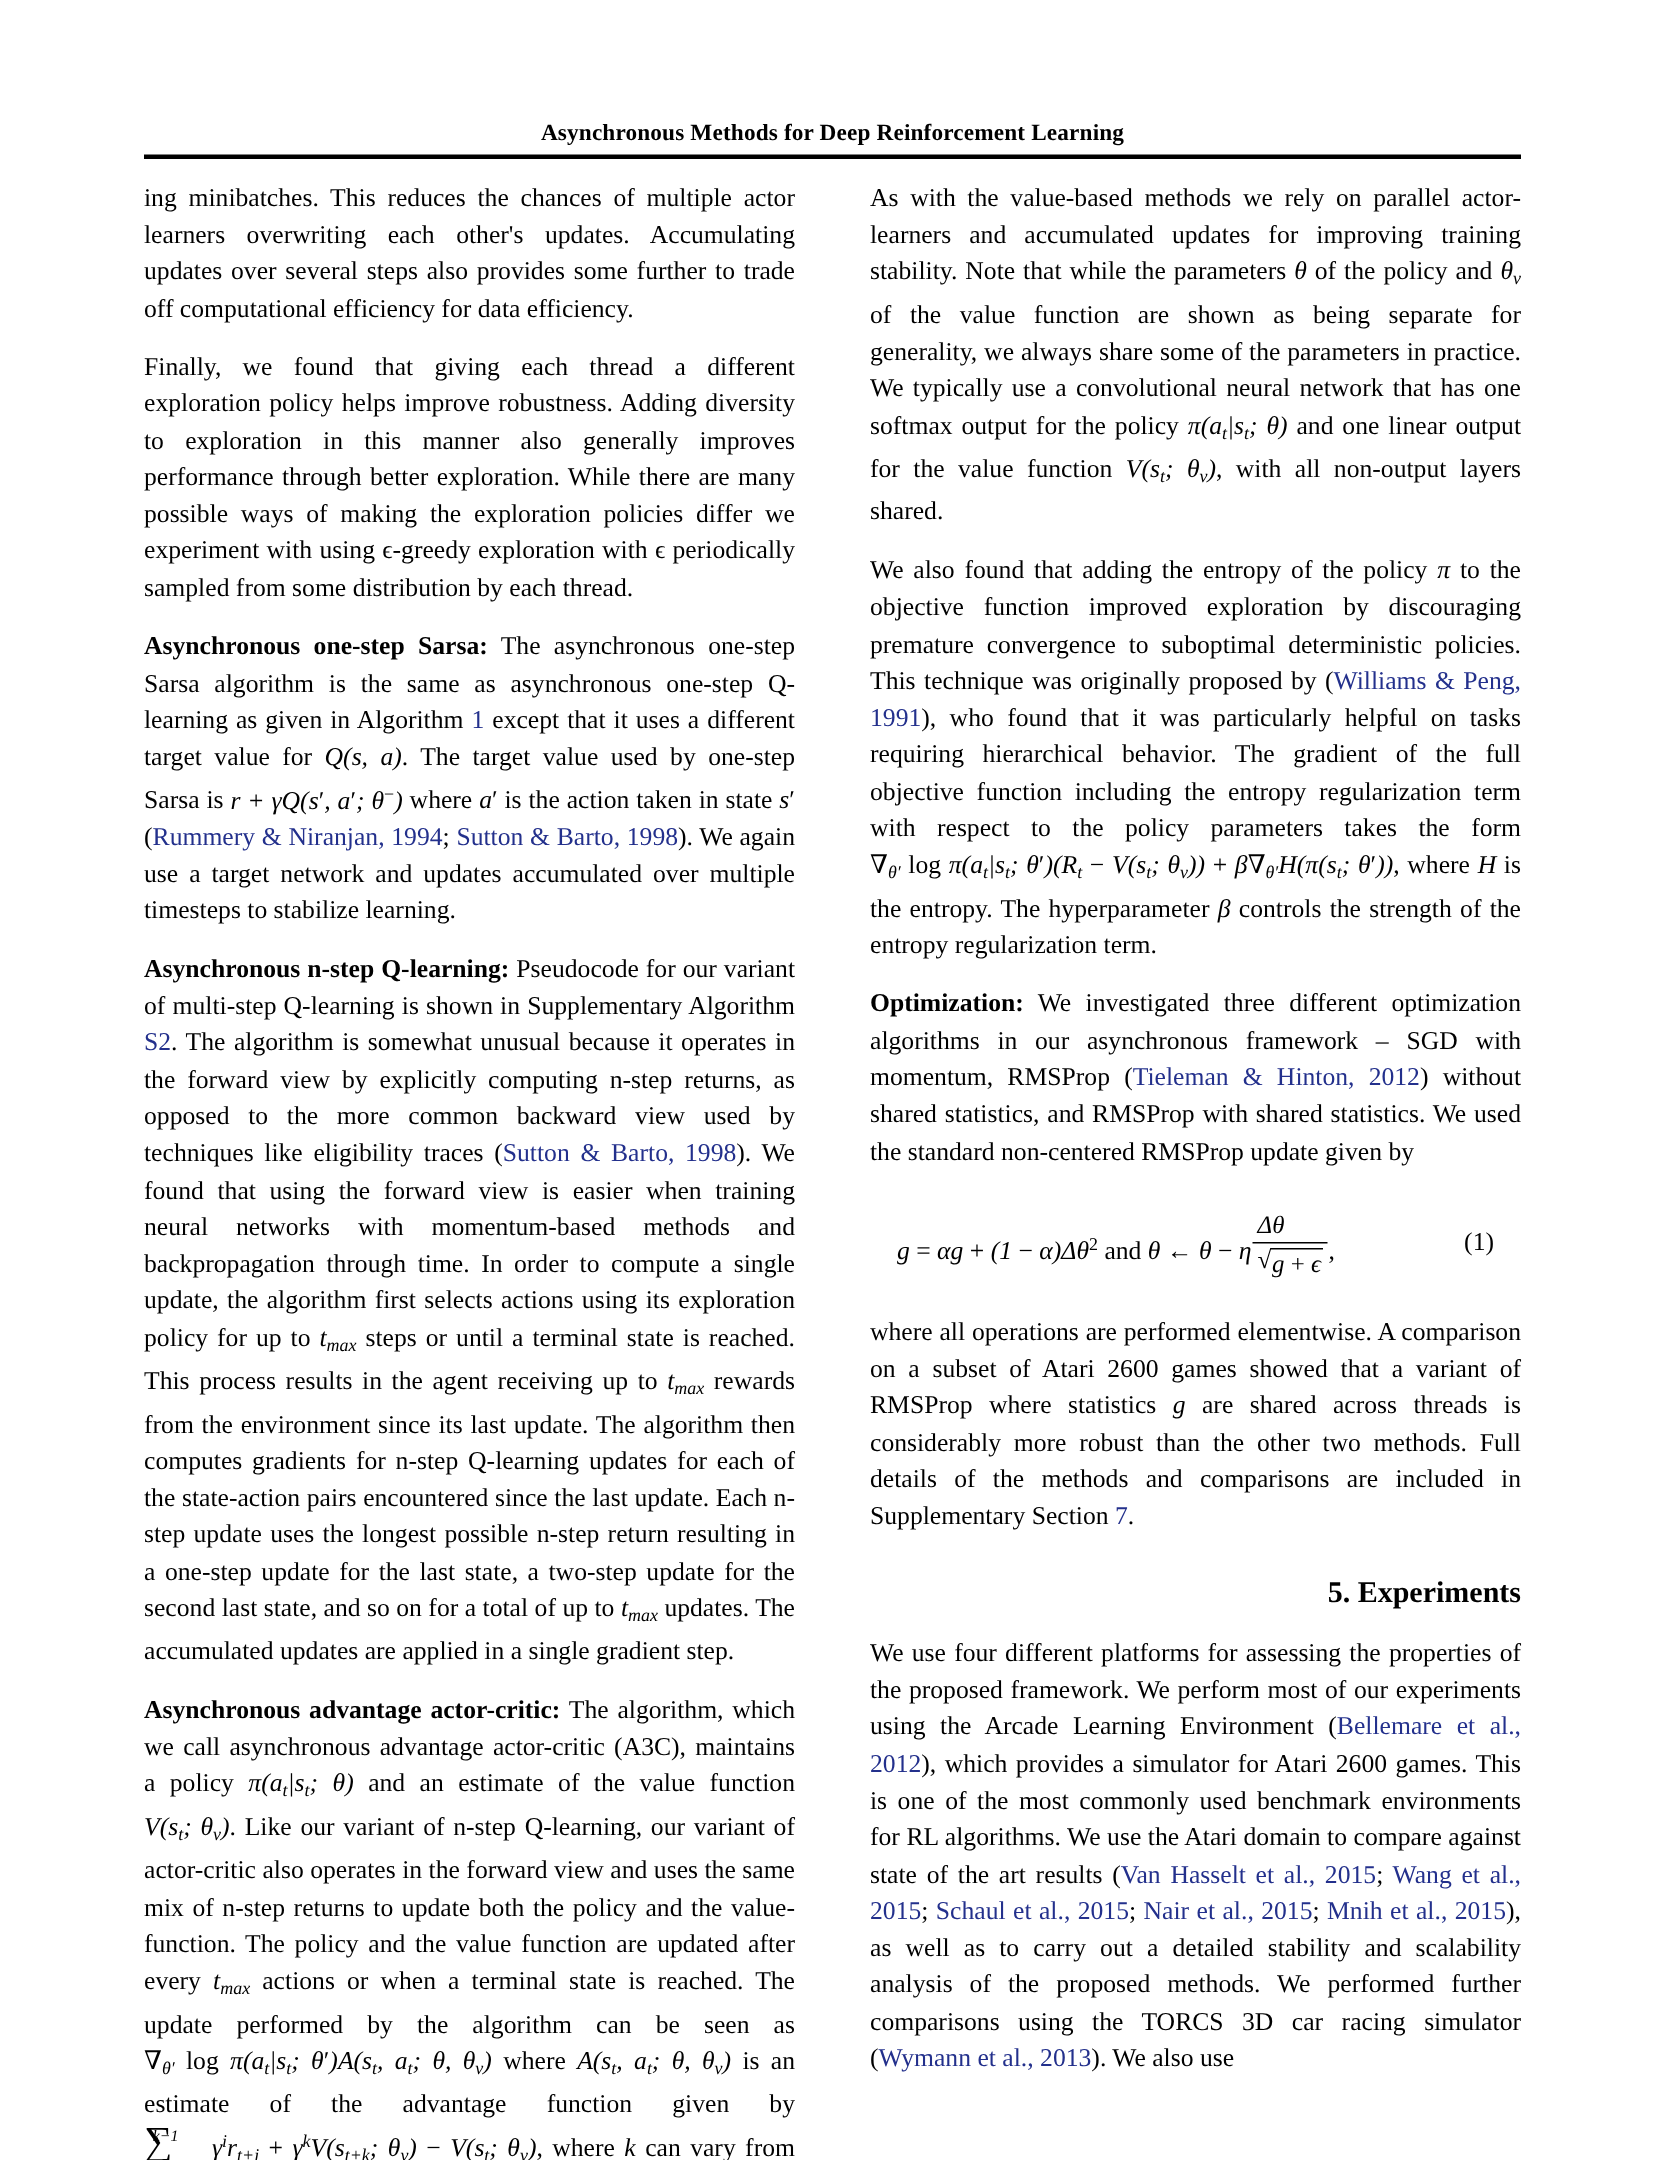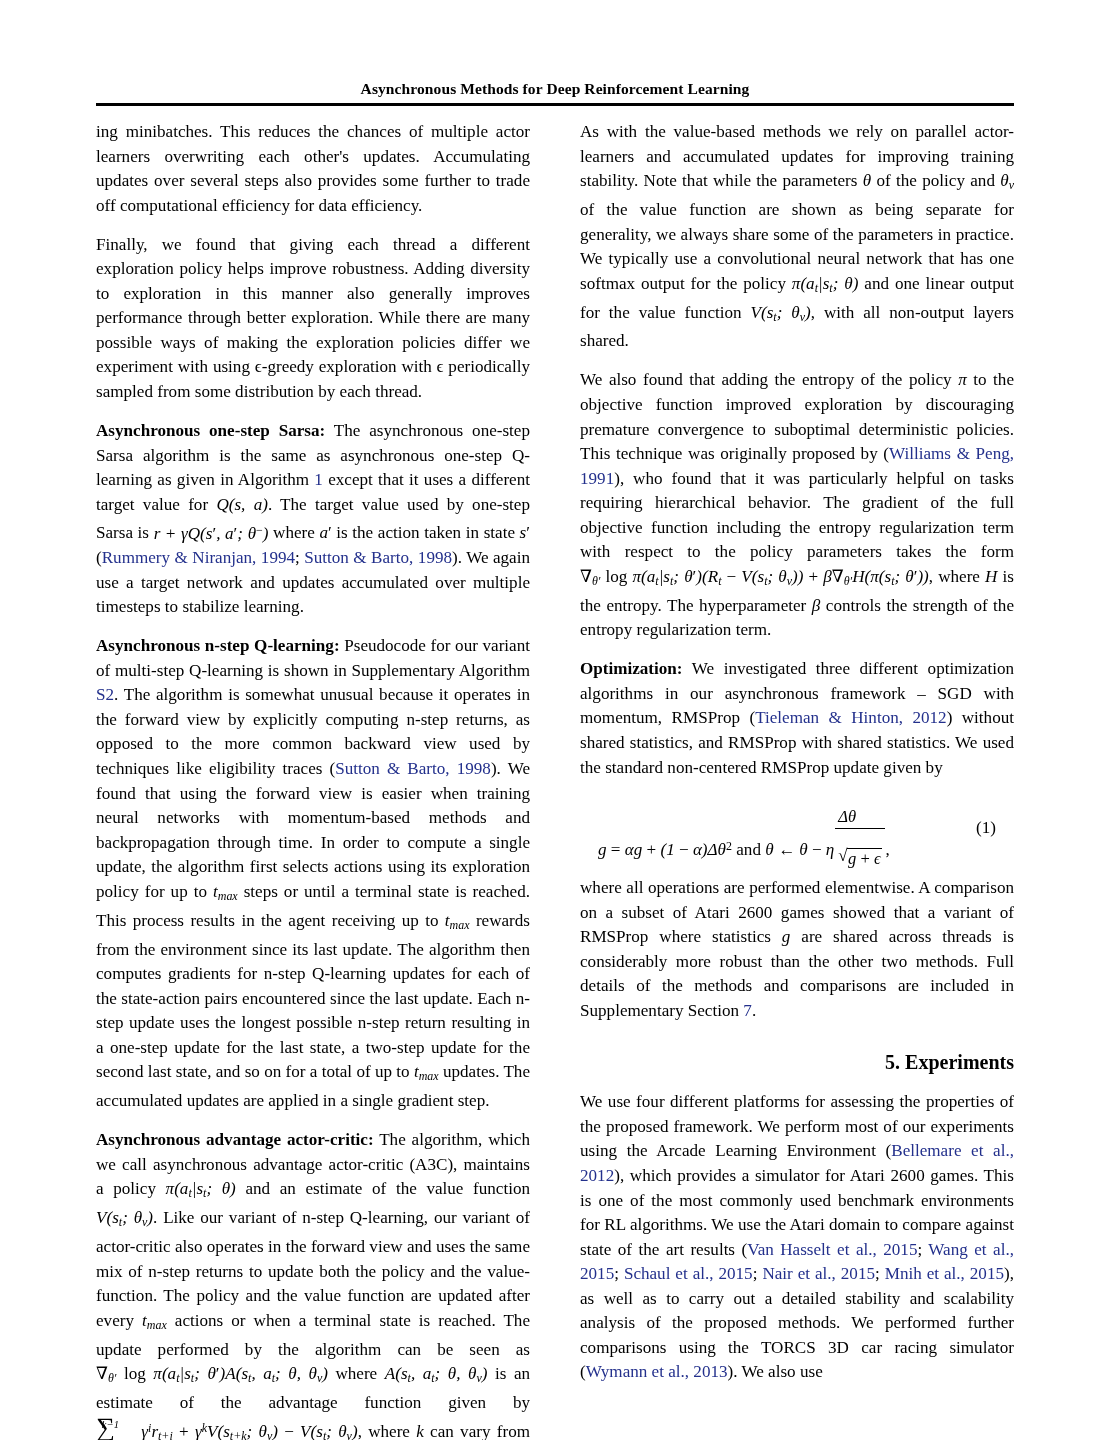--- a/index.html
+++ b/index.html
@@ -164,21 +164,21 @@
     line-height: 1.08em;
   }
   .frac .bar {
     display: block;
     height: 1.4px;
     background: #000;
     margin: 1px 0 1px 0;
   }
   .frac .den {
     display: block;
-    padding: 17px 3px 0 3px;
+    padding: 1px 3px 0 3px;
     font-size: 0.97em;
     line-height: 1.15em;
   }
   .sqrt {
     display: inline-block;
     position: relative;
     padding-left: 0.52em;
     padding-top: 1px;
   }
   .sqrt::before {

